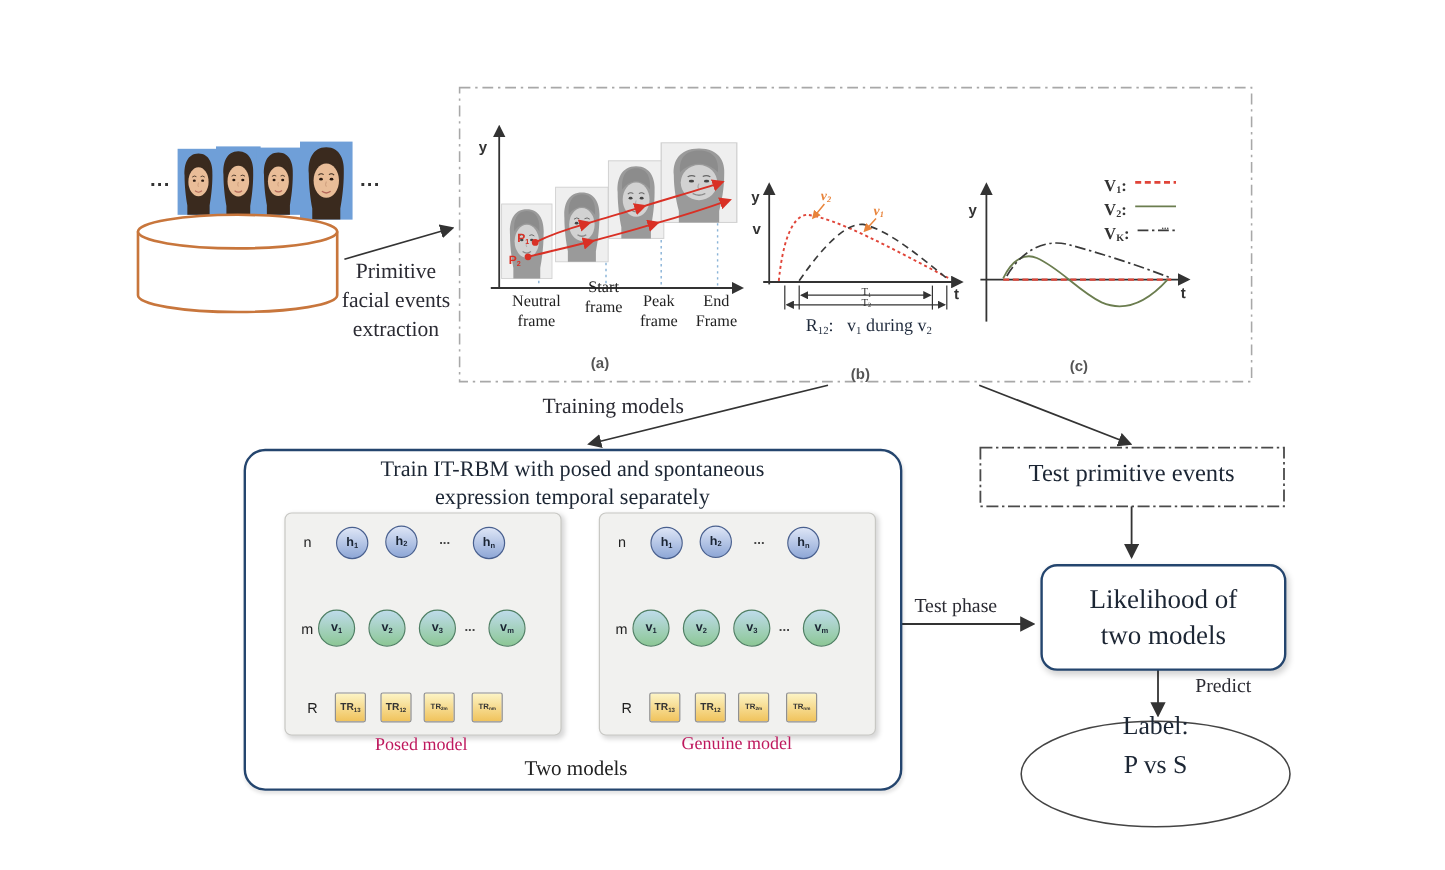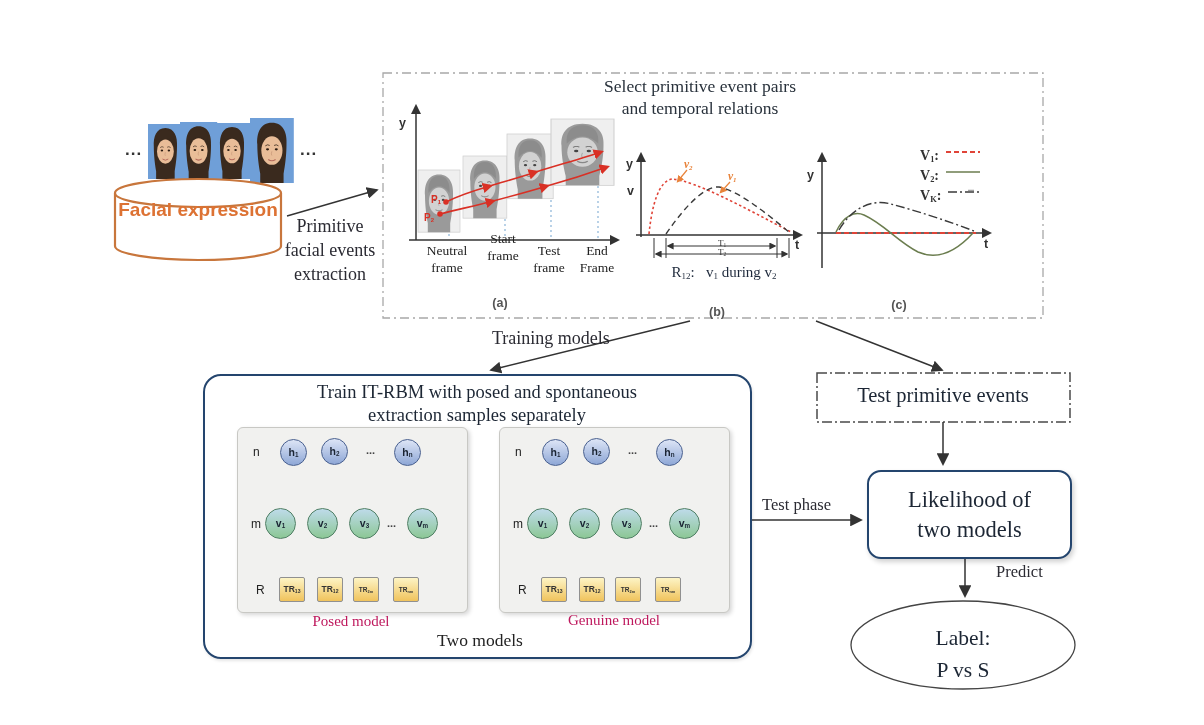--- a/index.html
+++ b/index.html
@@ -203,45 +203,40 @@
     <line x1="943" y1="422" x2="943" y2="464" stroke="#333" stroke-width="1.5" marker-end="url(#mA)"></line>
     <line x1="751" y1="520" x2="861" y2="520" stroke="#333" stroke-width="1.5" marker-end="url(#mA)"></line>
     <line x1="965" y1="557" x2="965" y2="596" stroke="#333" stroke-width="1.5" marker-end="url(#mA)"></line>
 
     <ellipse cx="963" cy="645" rx="112" ry="44" fill="#fff" stroke="#444" stroke-width="1.3"></ellipse>
   </svg>
 
   <div class="abs strip-dots" style="left:125px; top:140px;">...</div>
   <div class="abs strip-dots" style="left:300px; top:140px;">...</div>
   <div class="abs ctr db-label" style="left:198px; top:197px;">
-    <div>Facial expression</div>
   </div>
 
   <div class="abs ctr serif-lbl" style="left:330px; top:214px; line-height:24px;">
     <div>Primitive</div>
     <div>facial events</div>
     <div>extraction</div>
   </div>
 
-  <div class="abs ctr select-title" style="left:700px; top:75px;">
-    <div>Select primitive event pairs</div>
-    <div>and temporal relations</div>
-  </div>
 
   <div class="abs axis-lbl" style="left:399px; top:116px;">y</div>
   <div class="abs ctr frame-lbl" style="left:447px; top:243px;">
     <div>Neutral</div>
       <div>frame</div>
   </div>
   <div class="abs ctr frame-lbl" style="left:503px; top:231px;">
     <div>Start</div>
       <div>frame</div>
   </div>
   <div class="abs ctr frame-lbl" style="left:549px; top:243px;">
-    <div>Test</div>
+    <div>Peak</div>
       <div>frame</div>
   </div>
   <div class="abs ctr frame-lbl" style="left:597px; top:243px;">
     <div>End</div>
       <div>Frame</div>
   </div>
   <div class="abs p-lbl" style="left:431px; top:194px;"><span>P</span><sub>1</sub></div>
   <div class="abs p-lbl" style="left:424px; top:212px;"><span>P</span><sub>2</sub></div>
   <div class="abs ctr cap" style="left:500px; top:296px;">(a)</div>
 
@@ -278,26 +273,26 @@
     <div class="abs" style="left:48px; top:36px; font-size:8px; color:#555; font-weight:bold;">...</div>
     <div class="legend-row">
       <span><span>V</span><sub>K</sub><span>:</span></span>
       <svg width="36" height="8">
           <line x1="1" y1="4" x2="35" y2="4" stroke="#3a3a3a" stroke-width="1.6" stroke-dasharray="9 3 2 3"></line>
         </svg>
     </div>
   </div>
   <div class="abs ctr cap" style="left:899px; top:298px;">(c)</div>
 
-  <div class="abs serif-lbl" style="left:452px; top:328px;margin-left:40px;">Training models</div>
+  <div class="abs serif-lbl" style="left:452px; top:328px;">Training models</div>
 
   <div class="abs trainbox">
     <div class="ctr train-title abs" style="left:272px; top:5px; width:500px;">
       <div>Train IT-RBM with posed and spontaneous</div>
-      <div>extraction samples separately</div>
+      <div>expression temporal separately</div>
     </div>
   </div>
 
   <div class="abs panel" style="left:237px; top:427px;"></div>
   <div class="abs panel" style="left:499px; top:427px;"></div>
 
   <div class="abs rowlab" style="left:253px; top:445px;">n</div>
   <div class="node nh" style="left:280px; top:439px;">
       <span><span>h</span><sub>1</sub></span>
     </div>
@@ -382,18 +377,18 @@
   <div class="abs likebox">
     <div class="like-text">Likelihood of</div>
     <div class="like-text">two models</div>
   </div>
 
   <div class="abs ctr test-events" style="left:943px; top:384px;">Test primitive events</div>
 
   <div class="abs flow-lbl" style="left:762px; top:495px;">Test phase</div>
   <div class="abs flow-lbl" style="left:996px; top:562px;">Predict</div>
 
-  <div class="abs ctr ellipse-text" style="left:963px; top:622px;">
+  <div class="abs ctr ellipse-text" style="left:963px; top:589px;">
     <div>Label:</div>
     <div>P vs S</div>
   </div>
 
 </div>
 
 </body></html>

